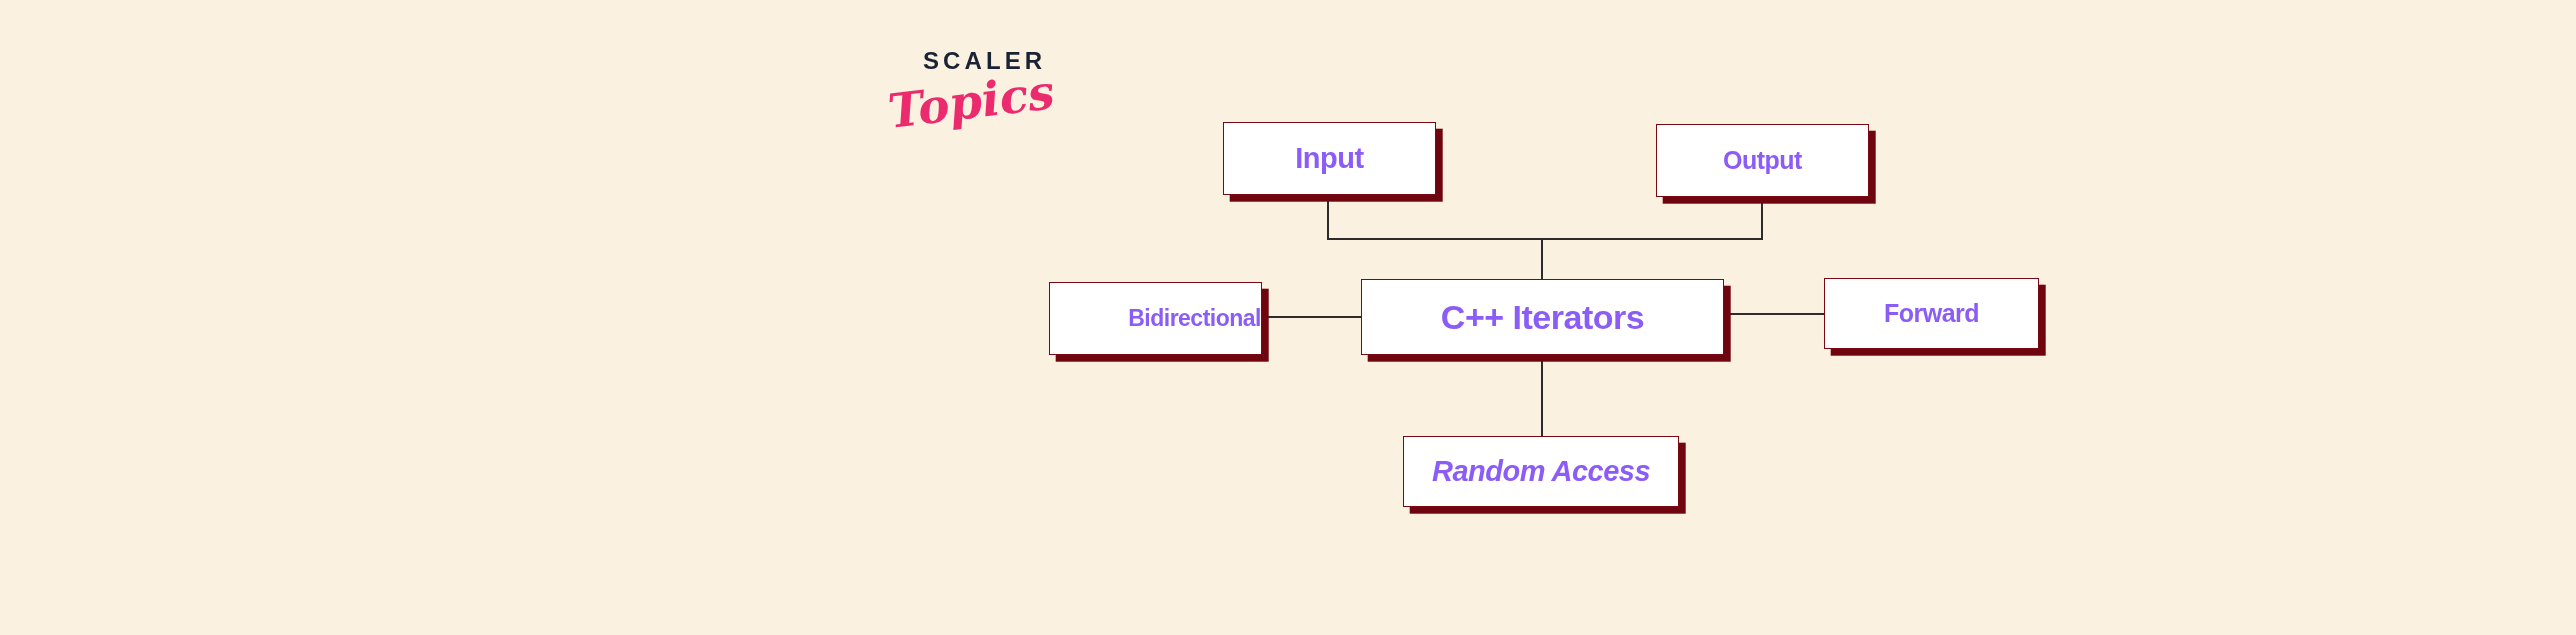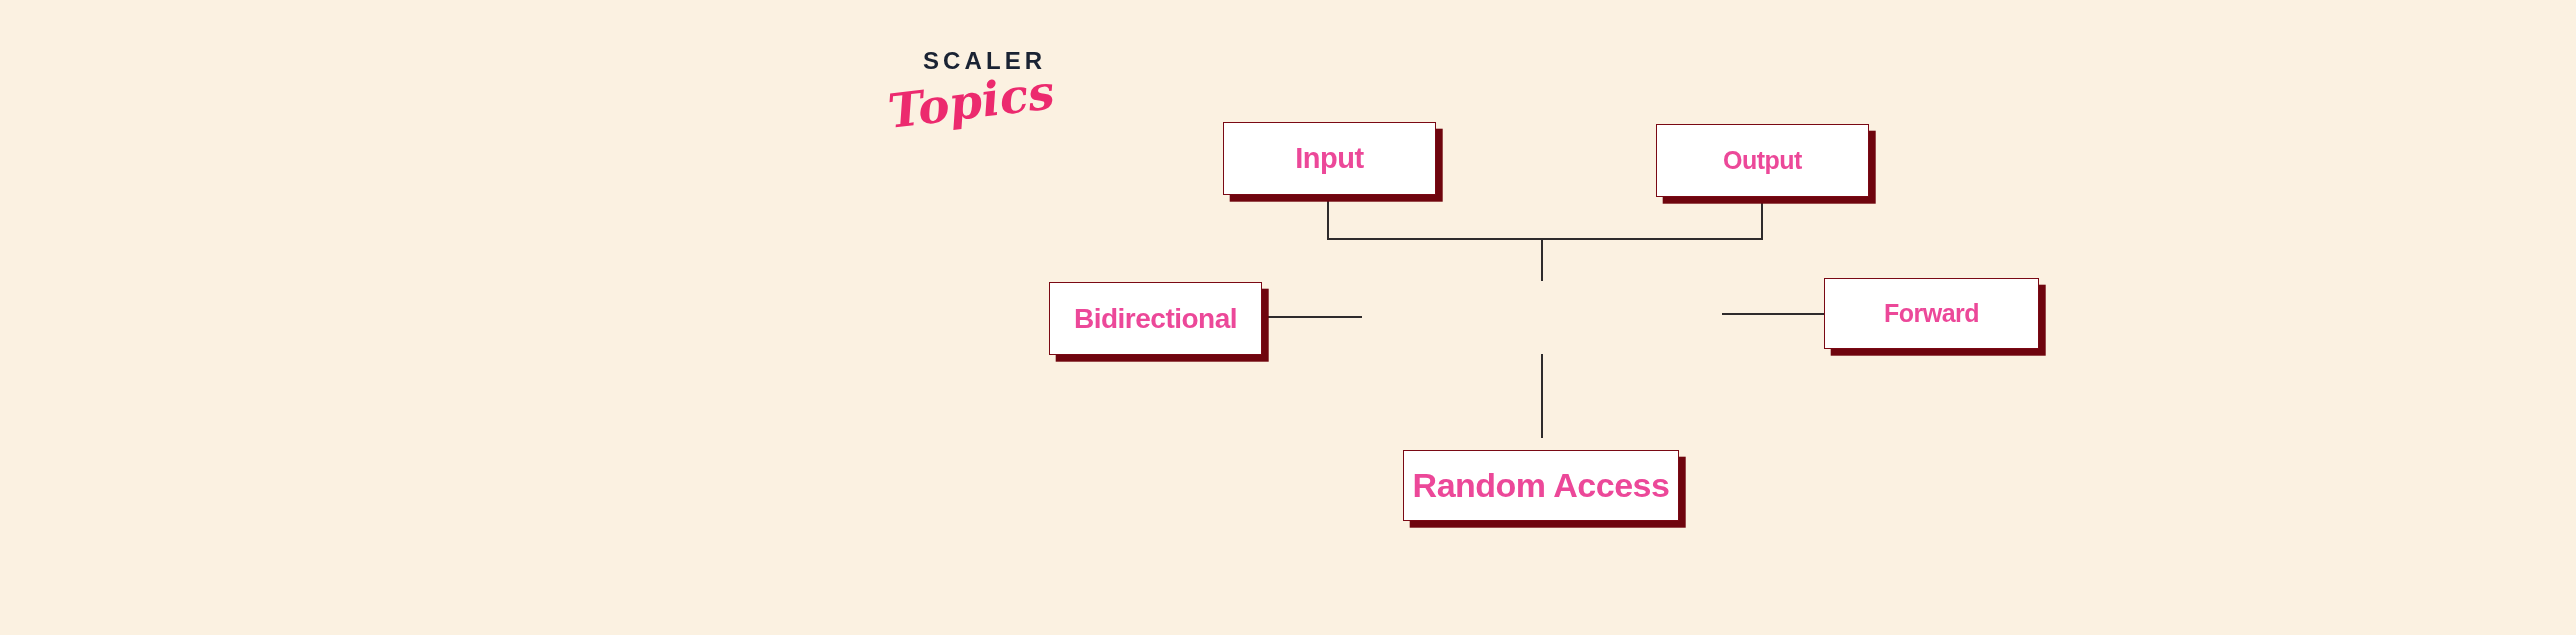--- a/index.html
+++ b/index.html
@@ -49,33 +49,33 @@
   
   .node {
     position: absolute;
     background: #FFFFFF;
     border: 1.5px solid #7A0914;
     box-shadow: 6.7px 6.7px 0 0 #6F050E;
     display: flex;
     align-items: center;
     justify-content: center;
     font-weight: bold;
-    color: #ec4899;
+    color: #8b5cf6;
     letter-spacing: -0.5px;
     z-index: 2;
     box-sizing: border-box;
   }
   .node-label { white-space: nowrap; }
 
   #node-input          { left: 1223px; top: 122px; width: 213px; height: 73px; font-size: 29px; }
   #node-output         { left: 1656px; top: 124px; width: 213px; height: 73px; font-size: 25px; }
-  #node-bidirectional  { left: 1049px; top: 282px; width: 213px; height: 73px; font-size: 28px; }
+  #node-bidirectional  { left: 1049px; top: 282px; width: 213px; height: 73px; font-size: 23px; justify-content: flex-end; }
   #node-center         { left: 1361px; top: 279px; width: 363px; height: 76px; font-size: 34px; }
   #node-forward        { left: 1824px; top: 278px; width: 215px; height: 71px; font-size: 25px; }
-  #node-random-access  { left: 1403px; top: 450px; width: 276px; height: 71px; font-size: 34px; }
+  #node-random-access  { left: 1403px; top: 436px; width: 276px; height: 71px; font-size: 29px; font-style: italic; }
 
   
   .line {
     position: absolute;
     background: #2E2B2C;
     z-index: 1;
   }
   #line-input-down   { left: 1327px; top: 195px; width: 2.1px;   height: 45px; }
   #line-output-down  { left: 1761px; top: 197px; width: 2.1px;   height: 43px; }
   #line-top-horiz    { left: 1327px; top: 238px; width: 436px; height: 2.1px;  }
@@ -107,20 +107,23 @@
   </div>
 
   <div class="node" id="node-output">
     <span class="node-label">Output</span>
   </div>
 
   <div class="node" id="node-bidirectional">
     <span class="node-label">Bidirectional</span>
   </div>
 
+  <div class="node" id="node-center">
+    <span class="node-label">C++ Iterators</span>
+  </div>
 
   <div class="node" id="node-forward">
     <span class="node-label">Forward</span>
   </div>
 
   <div class="node" id="node-random-access">
     <span class="node-label">Random Access</span>
   </div>
 
 </div>

